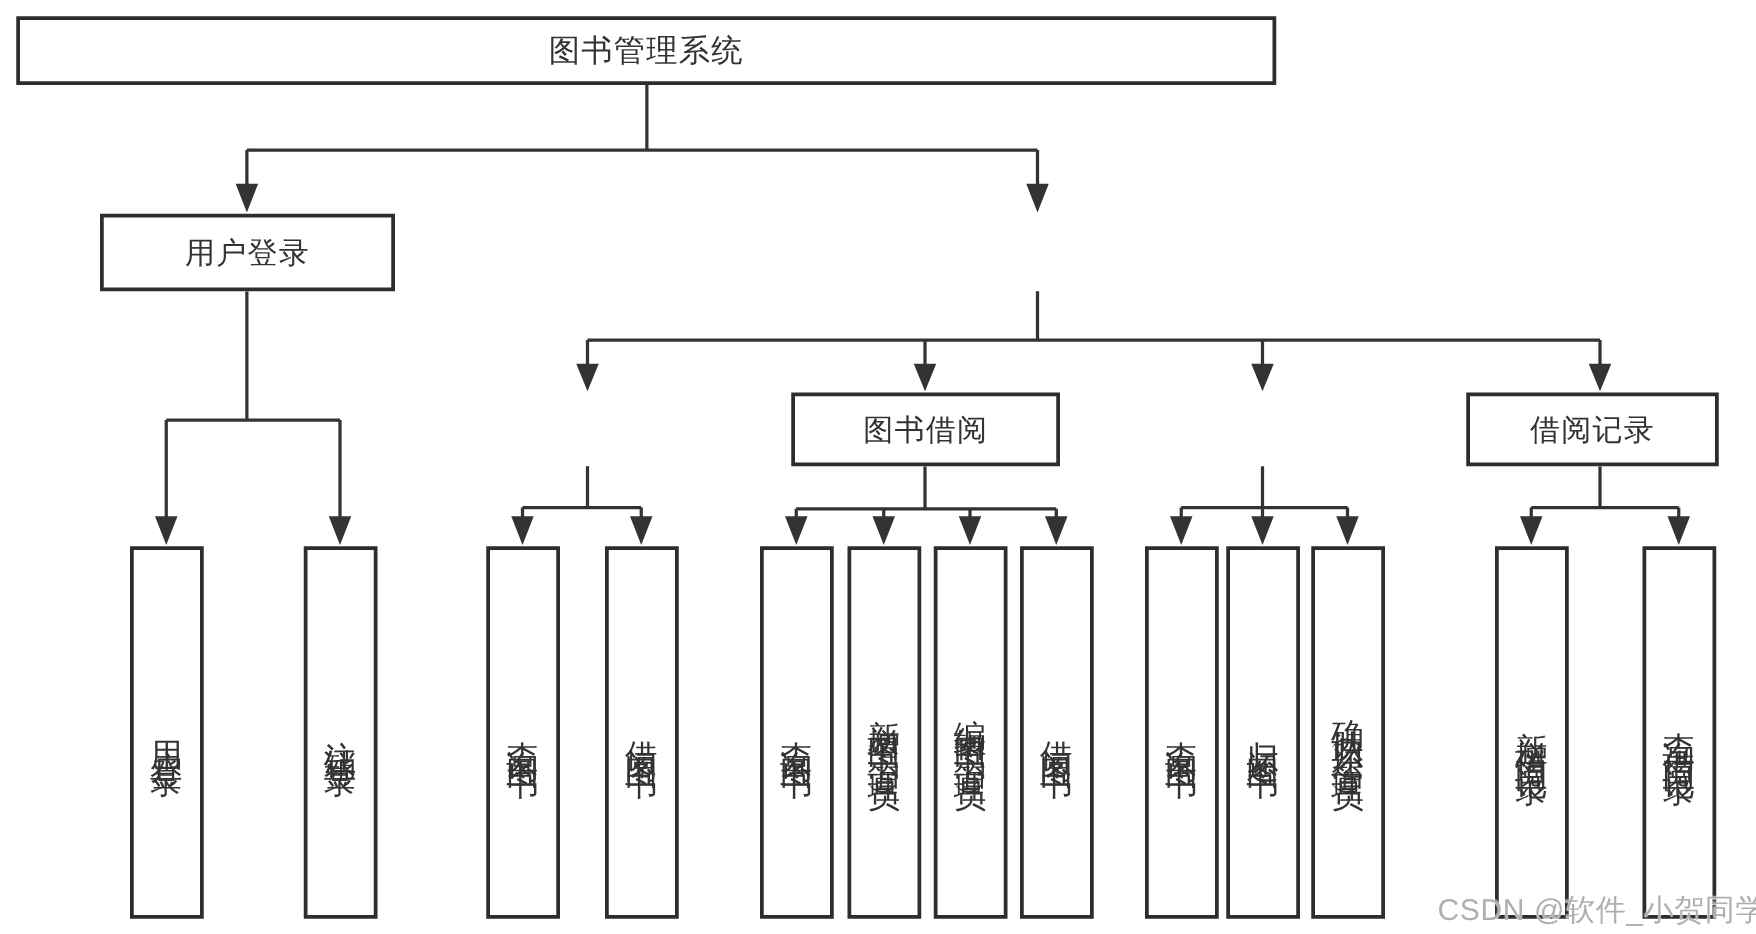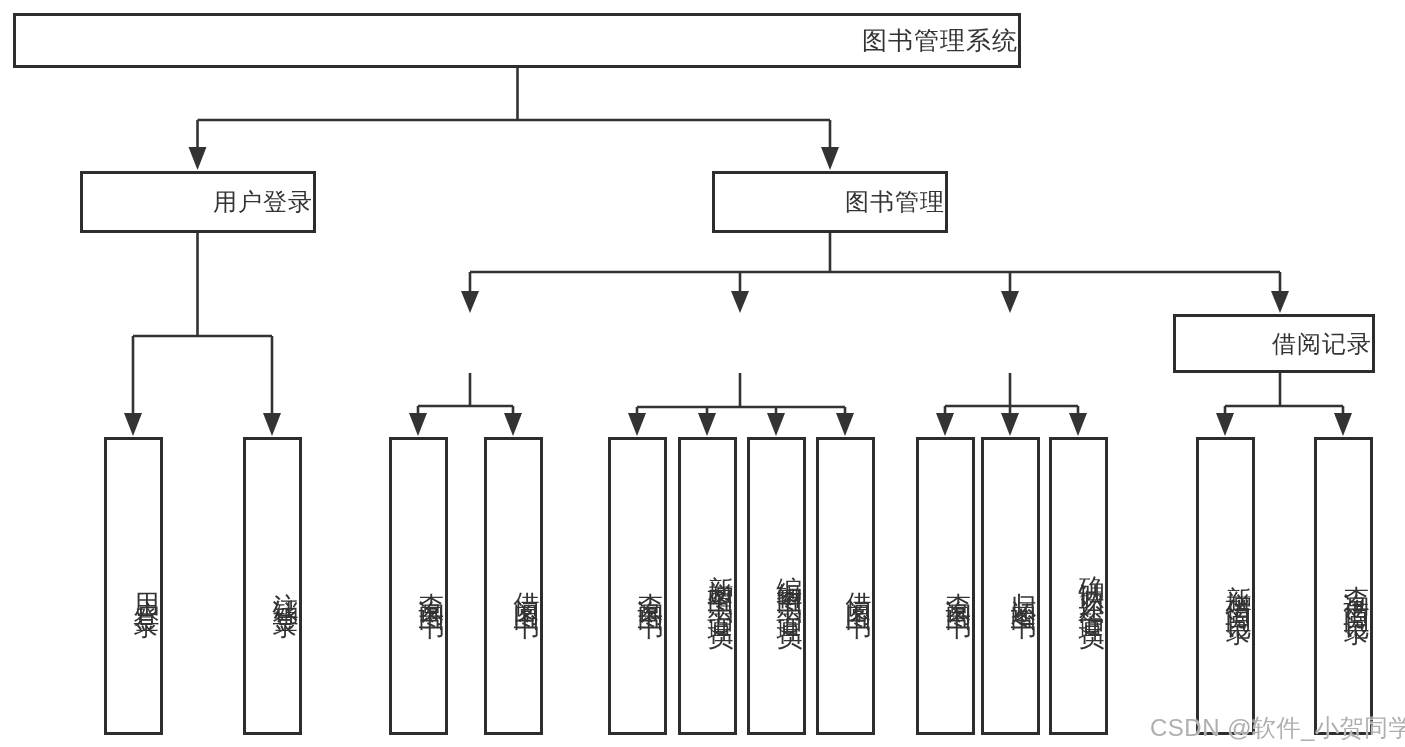--- a/index.html
+++ b/index.html
@@ -1,21 +1,21 @@
 <!DOCTYPE html>
 <html><head>
 <meta charset="utf-8">
 <style>
   html,body{margin:0;padding:0;background:#ffffff;}
   body{width:1405px;height:747px;position:relative;overflow:hidden;
        font-family:"Liberation Sans","DejaVu Sans",sans-serif;}
   #canvas{position:absolute;left:0;top:0;width:1405px;height:747px;background:#ffffff;}
   svg.connectors{position:absolute;left:0;top:0;z-index:1;}
   .node{position:absolute;box-sizing:border-box;border:3px solid #2d2d2d;background:#ffffff;
-        display:flex;align-items:center;justify-content:flex-end;color:#333333;z-index:2;}
+        display:flex;align-items:center;justify-content:center;color:#333333;z-index:2;}
   .h-node{font-size:24px;letter-spacing:1px;}
   .root-node{font-size:25px;}
   .v-node .vtext{writing-mode:vertical-rl;text-orientation:mixed;letter-spacing:7px;
                  font-size:26px;line-height:1;}
   .watermark{position:absolute;z-index:5;font-size:24px;letter-spacing:0.5px;
              color:rgba(168,168,168,0.92);
              text-shadow:0 1px 1px rgba(255,255,255,0.95), 0 -1px 1px rgba(255,255,255,0.6);
              white-space:nowrap;}
 </style>
 </head>
@@ -92,24 +92,24 @@
     </g>
   </svg>
 
   <div class="node h-node root-node" style="left:13px;top:13px;width:1008px;height:55px;">
     <span>图书管理系统</span>
   </div>
 
   <div class="node h-node" style="left:80px;top:171px;width:236px;height:62px;">
     <span>用户登录</span>
   </div>
-  <div class="node h-node" style="left:712px;top:171px;width:236px;height:62px;">
-    <span>图书管理</span>
+
+  <div class="node h-node" style="left:633px;top:314px;width:215px;height:59px;">
+    <span>图书借阅</span>
   </div>
-
   <div class="node h-node" style="left:1173px;top:314px;width:202px;height:59px;">
     <span>借阅记录</span>
   </div>
 
   <div class="node v-node" style="left:104px;top:437px;width:59px;height:298px;">
     <span class="vtext">用户登录</span>
   </div>
   <div class="node v-node" style="left:243px;top:437px;width:59px;height:298px;">
     <span class="vtext">注销登录</span>
   </div>

